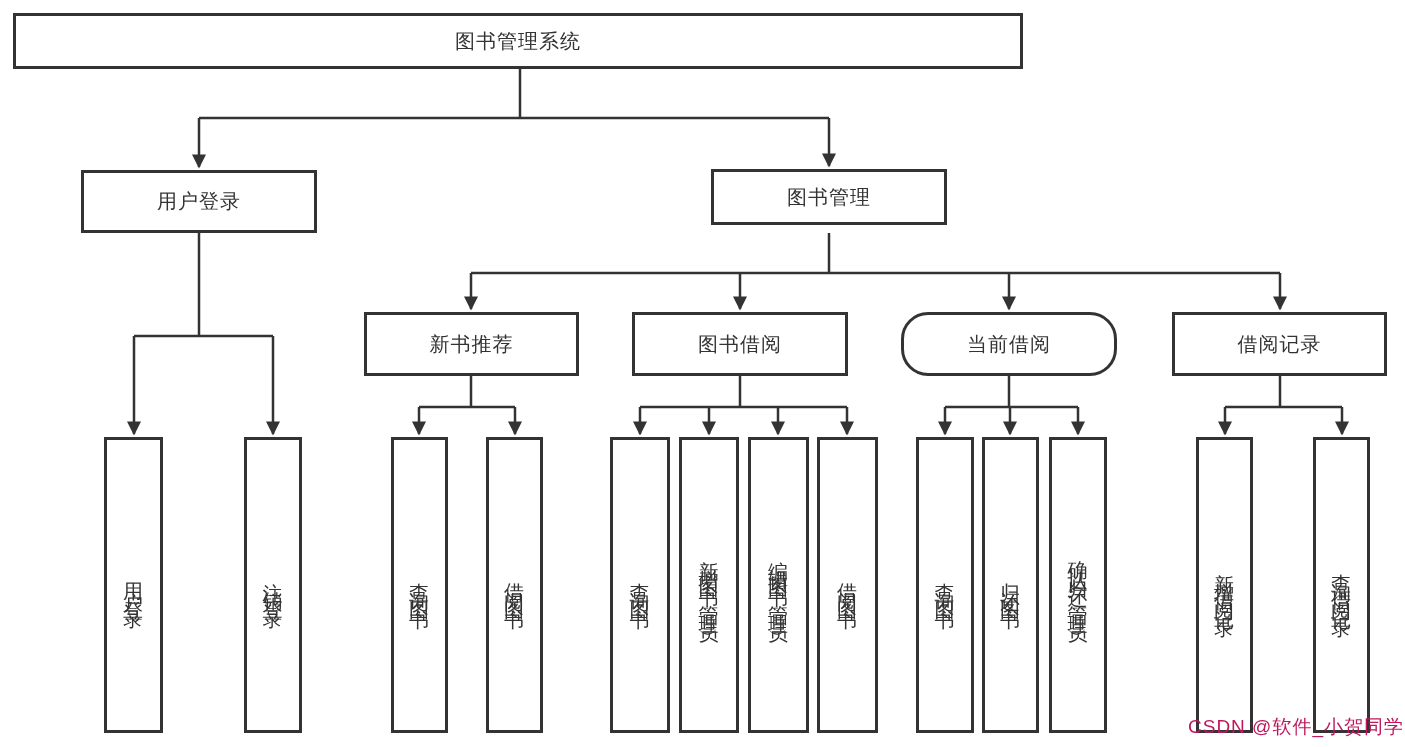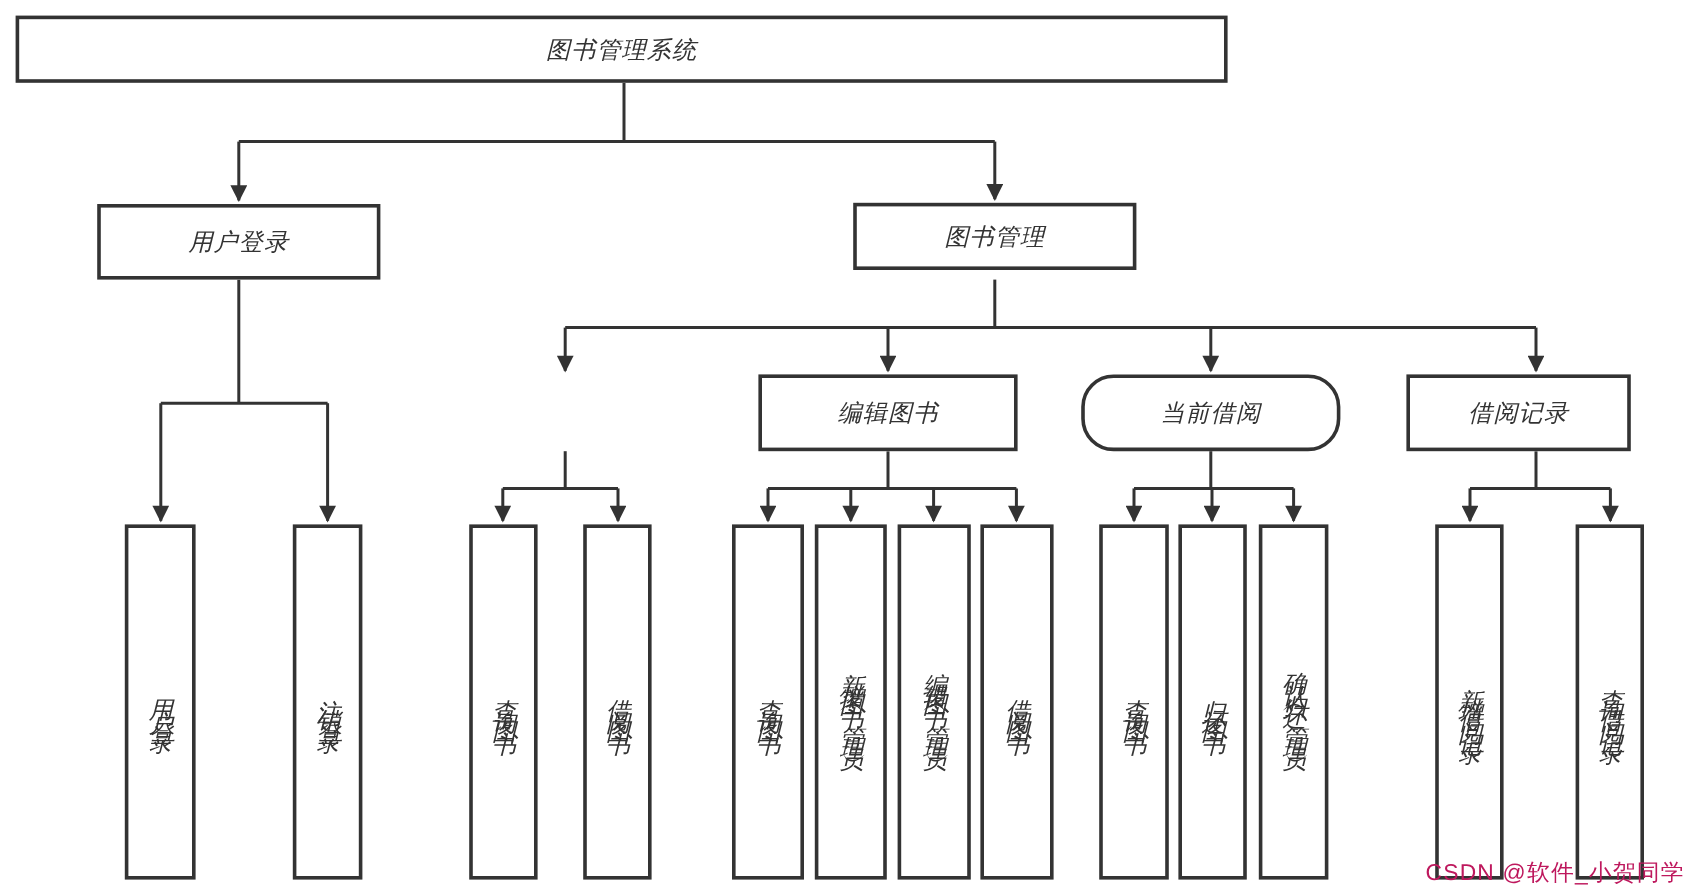--- a/index.html
+++ b/index.html
@@ -26,21 +26,20 @@
     box-sizing: border-box;
     background: #ffffff;
     border: 3px solid #333333;
     display: flex;
     align-items: center;
     justify-content: center;
     color: #333333;
     font-size: 20px;
     letter-spacing: 1px;
     text-align: center;
-    font-style: italic;
   }
   .node.vnode span {
     writing-mode: vertical-rl;
     text-orientation: mixed;
     letter-spacing: 9px;
     line-height: 1;
     white-space: nowrap;
   }
   .watermark {
     position: absolute;
@@ -113,27 +112,30 @@
     <span>图书管理系统</span>
   </div>
 
   <div class="node" style="left:81px; top:170px; width:236px; height:63px;">
     <span>用户登录</span>
   </div>
   <div class="node" style="left:711px; top:169px; width:236px; height:56px;align-items:center;">
     <span>图书管理</span>
   </div>
 
+  <div class="node" style="left:364px; top:312px; width:215px; height:64px;">
+    <span>新书推荐</span>
+  </div>
   <div class="node" style="left:632px; top:312px; width:216px; height:64px;">
-    <span>编辑图书</span>
+    <span>图书借阅</span>
   </div>
   <div class="node" style="left:901px; top:312px; width:216px; height:64px;border-radius:27px;">
     <span>当前借阅</span>
   </div>
-  <div class="node" style="left:1172px; top:312px; width:187px; height:64px;">
+  <div class="node" style="left:1172px; top:312px; width:215px; height:64px;">
     <span>借阅记录</span>
   </div>
 
   <div class="node vnode" style="left:104px; top:437px; width:59px; height:296px;">
     <span>用户登录</span>
   </div>
   <div class="node vnode" style="left:244px; top:437px; width:58px; height:296px;">
     <span>注销登录</span>
   </div>
 

